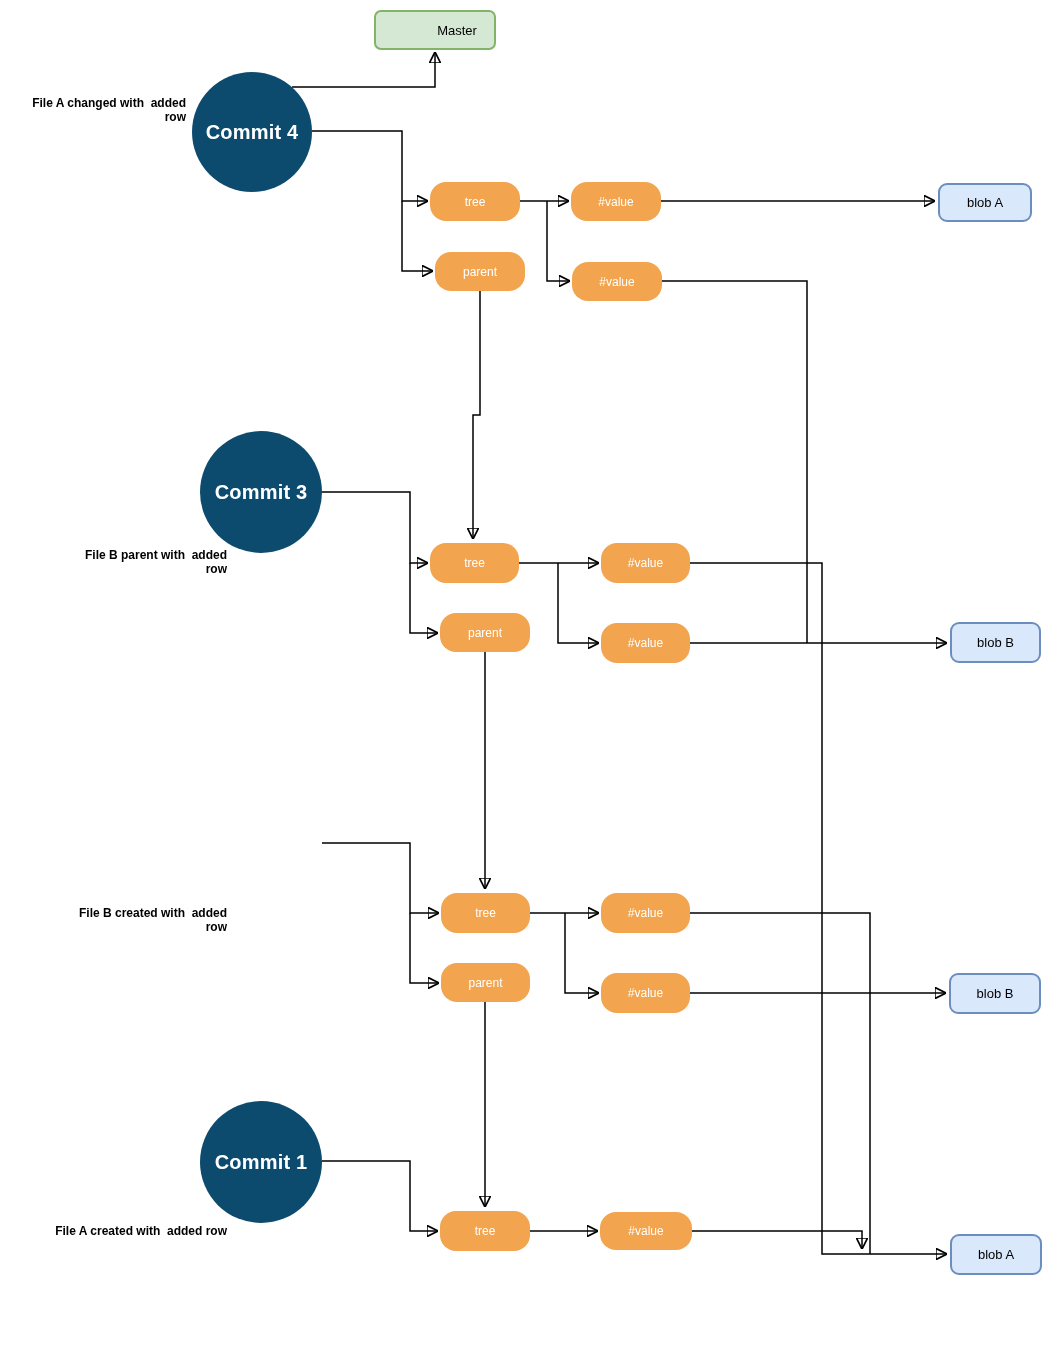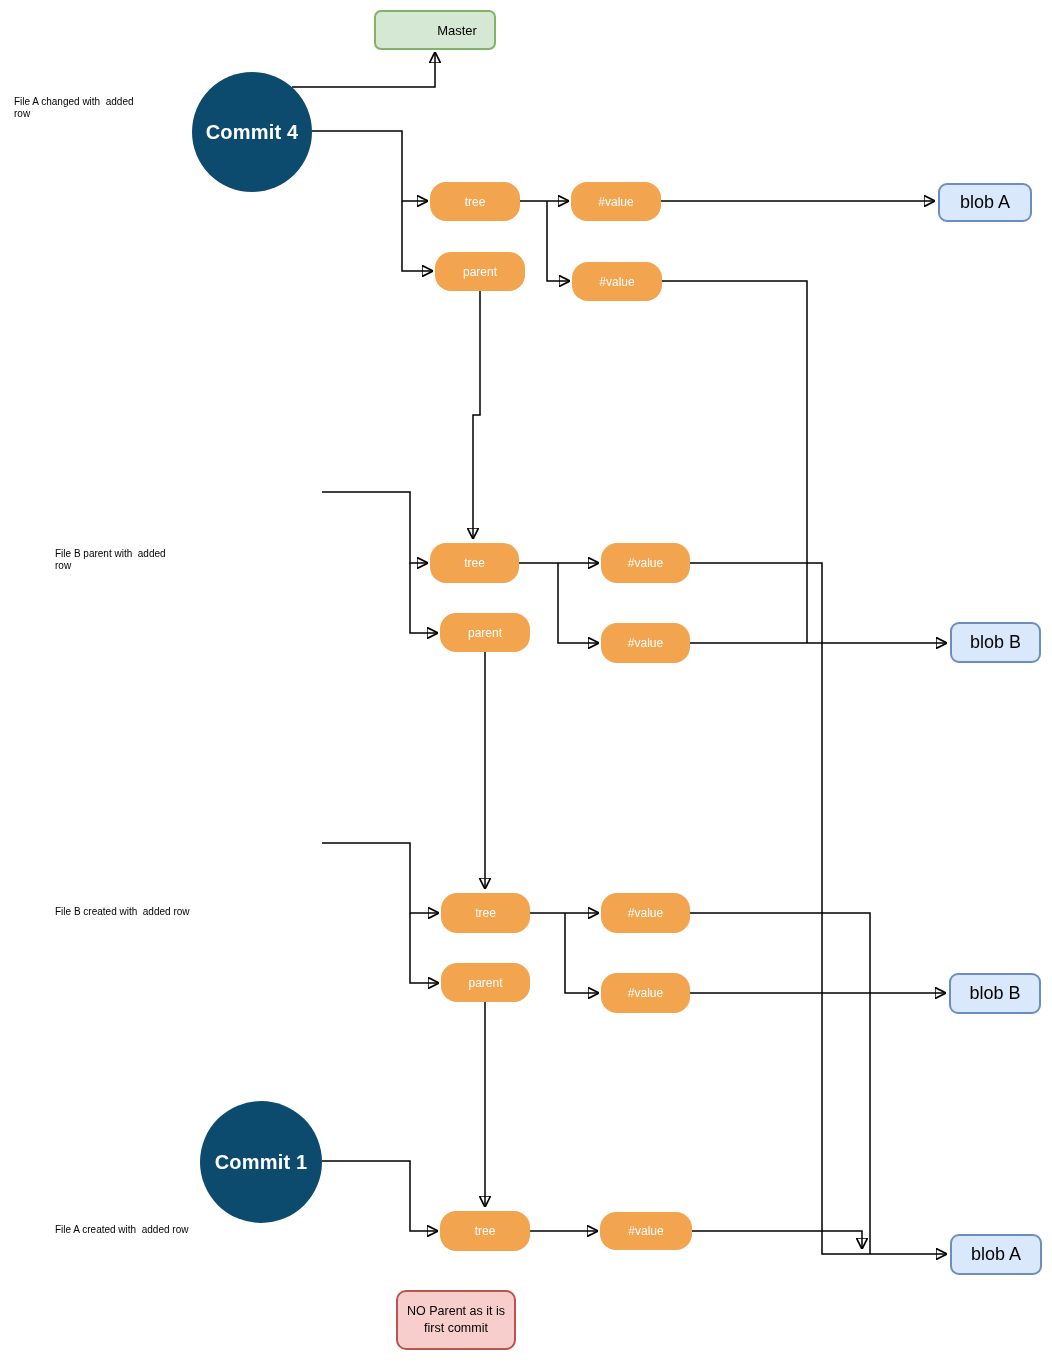--- a/index.html
+++ b/index.html
@@ -13,28 +13,28 @@
   .node {
     position:absolute; display:flex; align-items:center; justify-content:center;
     box-sizing:border-box; text-align:center;
   }
   .circle {
     border-radius:50%; background:#0c4a6e; color:#ffffff;
     font-size:20px; font-weight:600; letter-spacing:0.2px;
   }
   .obox { background:#f2a44f; border-radius:16px; color:#ffffff; font-size:12px; }
   .branch { background:#d5e8d4; border:2.5px solid #82b366; border-radius:7px; color:#000000; font-size:13px;padding-left:44px; }
-  .blob { background:#dae8fc; border:2.5px solid #6c8ebf; border-radius:9px; color:#000000; font-size:18px; }
+  .blob { background:#dae8fc; border:2.5px solid #6c8ebf; border-radius:9px; color:#000000; font-size:13px; }
   .note {
     background:#f8cecc; border:2px solid #b85450; border-radius:10px;
     color:#000000; font-size:12.5px; line-height:1.4; white-space:pre-wrap;
   }
   .annotation {
-    position:absolute; color:#000000; font-size:10px; font-weight:normal;
-    text-align:left; white-space:pre-wrap; line-height:1.2;
+    position:absolute; color:#000000; font-size:12px; font-weight:bold;
+    text-align:right; white-space:pre-wrap; line-height:1.2;
   }
 </style>
 </head>
 <body>
 
 <div class="canvas">
 
   <svg class="edges" width="1052" height="1362" aria-hidden="true">
     <defs>
       <marker id="arr" viewBox="0 0 10 10" refX="9" refY="5" markerWidth="7.5" markerHeight="7.5" orient="auto-start-reverse">
@@ -76,36 +76,35 @@
 
   <div class="node circle" style="left:192px; top:72px; width:120px; height:120px;">Commit 4</div>
   <div class="annotation" style="left:14px; top:96px; width:172px;">File A changed with  added
 row</div>
   <div class="node obox" style="left:430px; top:182px; width:90px; height:39px;">tree</div>
   <div class="node obox" style="left:435px; top:252px; width:90px; height:39px;">parent</div>
   <div class="node obox" style="left:571px; top:182px; width:90px; height:39px;">#value</div>
   <div class="node obox" style="left:572px; top:262px; width:90px; height:39px;">#value</div>
   <div class="node blob" style="left:938px; top:183px; width:94px; height:39px;">blob A</div>
 
+  <div class="node circle" style="left:200px; top:431px; width:122px; height:122px;">Commit 3</div>
   <div class="annotation" style="left:55px; top:548px; width:172px;">File B parent with  added
 row</div>
   <div class="node obox" style="left:430px; top:543px; width:89px; height:40px;">tree</div>
   <div class="node obox" style="left:440px; top:613px; width:90px; height:39px;">parent</div>
   <div class="node obox" style="left:601px; top:543px; width:89px; height:40px;">#value</div>
   <div class="node obox" style="left:601px; top:623px; width:89px; height:40px;">#value</div>
   <div class="node blob" style="left:950px; top:622px; width:91px; height:41px;">blob B</div>
 
   <div class="annotation" style="left:55px; top:906px; width:172px;">File B created with  added row</div>
   <div class="node obox" style="left:441px; top:893px; width:89px; height:40px;">tree</div>
   <div class="node obox" style="left:441px; top:963px; width:89px; height:39px;">parent</div>
   <div class="node obox" style="left:601px; top:893px; width:89px; height:40px;">#value</div>
   <div class="node obox" style="left:601px; top:973px; width:89px; height:40px;">#value</div>
   <div class="node blob" style="left:949px; top:973px; width:92px; height:41px;">blob B</div>
 
   <div class="node circle" style="left:200px; top:1101px; width:122px; height:122px;">Commit 1</div>
   <div class="annotation" style="left:55px; top:1224px; width:172px;">File A created with  added row</div>
   <div class="node obox" style="left:440px; top:1211px; width:90px; height:40px;">tree</div>
   <div class="node obox" style="left:600px; top:1212px; width:92px; height:38px;">#value</div>
   <div class="node blob" style="left:950px; top:1234px; width:92px; height:41px;">blob A</div>
-  <div class="node note" style="left:396px; top:1290px; width:120px; height:60px;">NO Parent as it is
-first commit</div>
 
 </div>
 
 </body></html>

